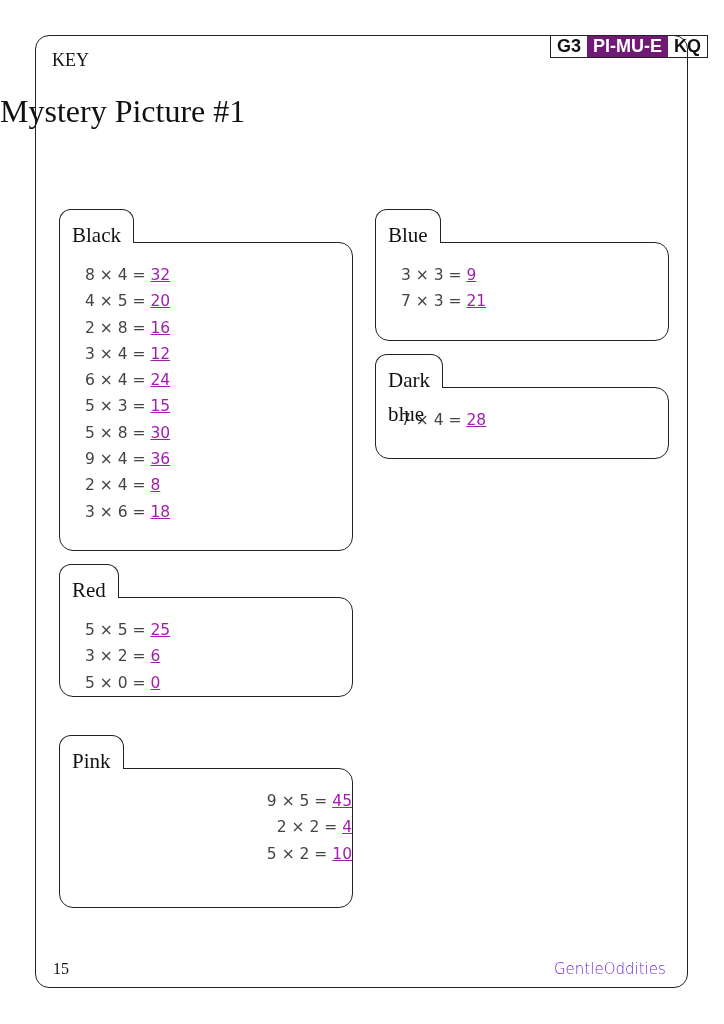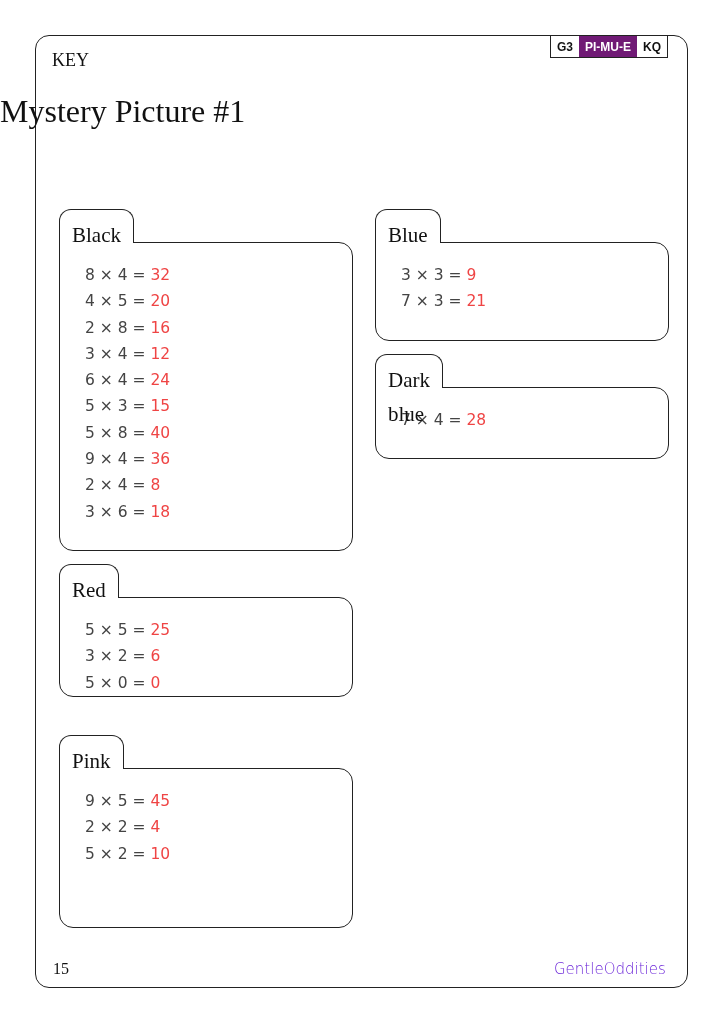--- a/index.html
+++ b/index.html
@@ -1,27 +1,27 @@
 <!DOCTYPE html>
 <html><head>
 <meta charset="utf-8">
 <style>
   html, body { margin:0; padding:0; background:#fff; }
   body { width:724px; height:1024px; position:relative; overflow:hidden; font-family:"DejaVu Serif", serif; color:#111; }
   .page { position:absolute; left:35px; top:35px; width:653px; height:953px; border:1.5px solid #222; border-radius:14px; box-sizing:border-box; }
-  .tags { position:absolute; left:550px; top:35px; display:flex; height:23px; border:1.5px solid #222; box-sizing:border-box; font-family:"Liberation Sans", sans-serif; font-weight:bold; font-size:12px; }
+  .tags { position:absolute; left:550px; top:35px; display:flex; height:23px; border:1.5px solid #222; box-sizing:border-box; font-family:"Liberation Sans", sans-serif; font-weight:bold; font-size:18px; }
   .tags span { display:flex; align-items:center; padding:0 6px; }
   .tags .dark { background:#701a75; color:#fff; }
   .key { position:absolute; left:52px; top:50px; font-family:"Liberation Serif", serif; font-size:18px; }
   .title { position:absolute; left:0; width:724px; top:93px; text-align:left; font-family:"Liberation Serif", serif; font-size:32px; }
   .group { position:absolute; }
   .tab { position:absolute; left:0; top:0; height:34px; border:1.5px solid #222; border-bottom:none; border-radius:12px 12px 0 0; box-sizing:border-box; padding:8px 12px; font-family:"Liberation Serif", serif; font-size:21px; line-height:34px; background:#fff; z-index:2; }
   .box { position:absolute; left:0; top:33px; border:1.5px solid #222; border-radius:0 14px 14px 14px; box-sizing:border-box; padding:19px 0 0 25px; }
   .line { font-family:"DejaVu Sans", sans-serif; font-size:15.5px; color:#444; height:26.3px; line-height:26.3px; }
-  .line .ans { color:#ef4444; }
+  .line .ans { color:#a21caf;text-decoration:underline; }
   .pagenum { position:absolute; left:53px; top:960px; font-family:"Liberation Serif", serif; font-size:16px; }
   .brand { position:absolute; left:554px; top:960px; font-family:"DejaVu Sans", sans-serif; font-size:15px; color:#6d28d9; font-weight:300; }
 </style>
 </head>
 <body>
 
 <div class="page"></div>
 
 <div class="tags">
   <span>G3</span>
@@ -34,39 +34,39 @@
 
 <div class="group" style="left:59px; top:209px;">
   <div class="tab">Black</div>
   <div class="box" style="width:294px; height:309px;">
     <div class="line"><span>8 × 4 = </span><span class="ans">32</span></div>
     <div class="line"><span>4 × 5 = </span><span class="ans">20</span></div>
     <div class="line"><span>2 × 8 = </span><span class="ans">16</span></div>
     <div class="line"><span>3 × 4 = </span><span class="ans">12</span></div>
     <div class="line"><span>6 × 4 = </span><span class="ans">24</span></div>
     <div class="line"><span>5 × 3 = </span><span class="ans">15</span></div>
-    <div class="line"><span>5 × 8 = </span><span class="ans">40</span></div>
+    <div class="line"><span>5 × 8 = </span><span class="ans">30</span></div>
     <div class="line"><span>9 × 4 = </span><span class="ans">36</span></div>
     <div class="line"><span>2 × 4 = </span><span class="ans">8</span></div>
     <div class="line"><span>3 × 6 = </span><span class="ans">18</span></div>
   </div>
 </div>
 
 <div class="group" style="left:59px; top:564px;">
   <div class="tab">Red</div>
   <div class="box" style="width:294px; height:100px;">
     <div class="line"><span>5 × 5 = </span><span class="ans">25</span></div>
     <div class="line"><span>3 × 2 = </span><span class="ans">6</span></div>
     <div class="line"><span>5 × 0 = </span><span class="ans">0</span></div>
   </div>
 </div>
 
 <div class="group" style="left:59px; top:735px;">
   <div class="tab">Pink</div>
-  <div class="box" style="width:294px; height:160px;">
+  <div class="box" style="width:294px; height:140px;text-align:right;">
     <div class="line"><span>9 × 5 = </span><span class="ans">45</span></div>
     <div class="line"><span>2 × 2 = </span><span class="ans">4</span></div>
     <div class="line"><span>5 × 2 = </span><span class="ans">10</span></div>
   </div>
 </div>
 
 <div class="group" style="left:375px; top:209px;">
   <div class="tab">Blue</div>
   <div class="box" style="width:294px; height:99px;">
     <div class="line"><span>3 × 3 = </span><span class="ans">9</span></div>

